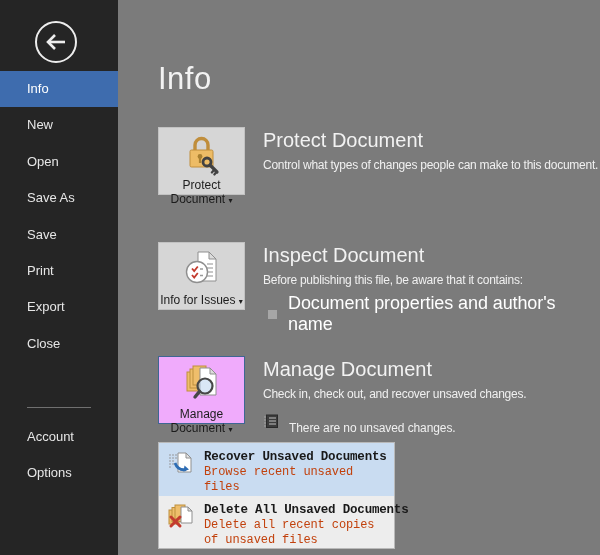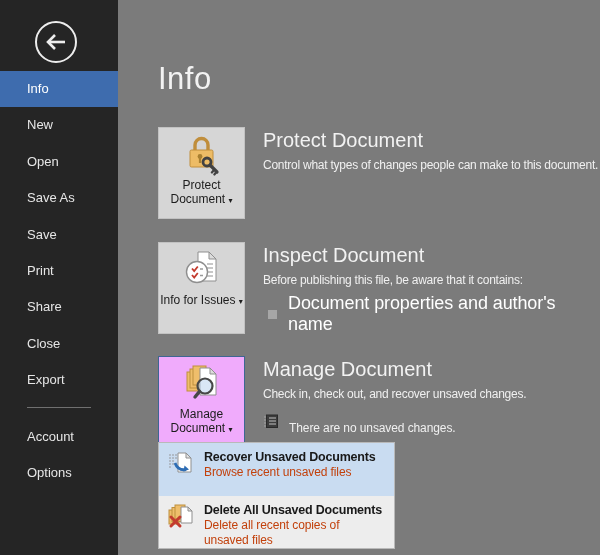--- a/index.html
+++ b/index.html
@@ -30,21 +30,21 @@
   .main-title {
     position:absolute; left:158px; top:61px;
     font-size:31px; font-weight:300; color:#F3F3F3; letter-spacing:.5px;
   }
   .section { position:absolute; left:158px; width:442px; }
   #section-protect { top:127px; }
   #section-inspect { top:242px; }
   #section-manage  { top:356px; }
 
   .tile {
-    position:absolute; left:0; top:0; width:87px; height:92px;
+    position:absolute; left:0; top:0; width:87px; height:68px;
     background:#D6D6D6; border:1px solid #C2C2C2;
     text-align:center; padding-top:6px; cursor:pointer;
   }
   .tile.selected { background:#f0abfc; border-color:#3E6693; }
   .tile-icon { display:block; margin:0 auto; }
   .tile-label { font-size:12px; line-height:14px; color:#1C1C1C; margin-top:2px; }
   .dd-arrow { font-size:8px; color:#1C1C1C; }
 
   .sec-text { position:absolute; left:105px; top:1px; width:340px; }
   .sec-heading { font-size:20px; font-weight:300; color:#F2F2F2; line-height:24px; }
@@ -54,21 +54,21 @@
   }
   .bullet-row { margin-top:4px; display:flex; align-items:center; gap:11px; padding-left:5px; }
   .bullet-square { width:9px; height:9px; background:#A6A6A6; flex:none; }
   .bullet-text { font-size:18px; color:#ffffff; letter-spacing:-0.1px; }
   .status-row { margin-top:3px; display:flex; align-items:center; gap:10px; }
   .status-text { font-size:12px; color:#F0F0F0; letter-spacing:-0.1px;margin-top:15px; }
 
   
   .menu {
     position:absolute; left:158px; top:442px; width:237px;
-    background:#EDEDED; border:1px solid #B9B9B9;
+    background:#EDEDED; border:1px solid #B9B9B9;font-family:Liberation Mono, monospace;
   }
   .menu-item { height:52.5px; padding:6px 8px 0 8px; display:flex; gap:11px; cursor:pointer; }
   .menu-item.highlighted { background:#C9DCF1; }
   .menu-icon { width:26px; height:26px; flex:none; margin-top:1px; }
   .menu-text { min-width:0; }
   .menu-title {
     font-size:12.5px; font-weight:bold; color:#191919; line-height:16px;
     white-space:nowrap; letter-spacing:-0.2px;
   }
   .menu-sub { font-size:12px; color:#c2410c; line-height:15px; letter-spacing:-0.1px; }
@@ -86,23 +86,22 @@
     </svg>
   </div>
 
   <div class="nav">
     <div class="nav-item selected">Info</div>
     <div class="nav-item">New</div>
     <div class="nav-item">Open</div>
     <div class="nav-item">Save As</div>
     <div class="nav-item">Save</div>
     <div class="nav-item">Print</div>
-    <div class="nav-item">Share</div>
+    <div class="nav-item">Export</div>
     <div class="nav-item">Close</div>
-    <div class="nav-item">Export</div>
   </div>
 
   <div class="side-divider"></div>
 
   <div class="nav-footer">
     <div class="nav-item">Account</div>
     <div class="nav-item">Options</div>
   </div>
 </div>
 

